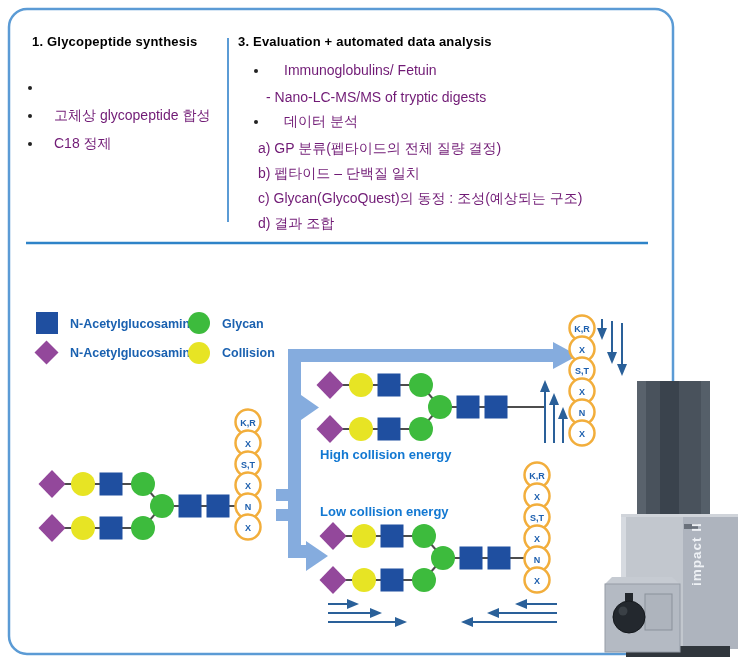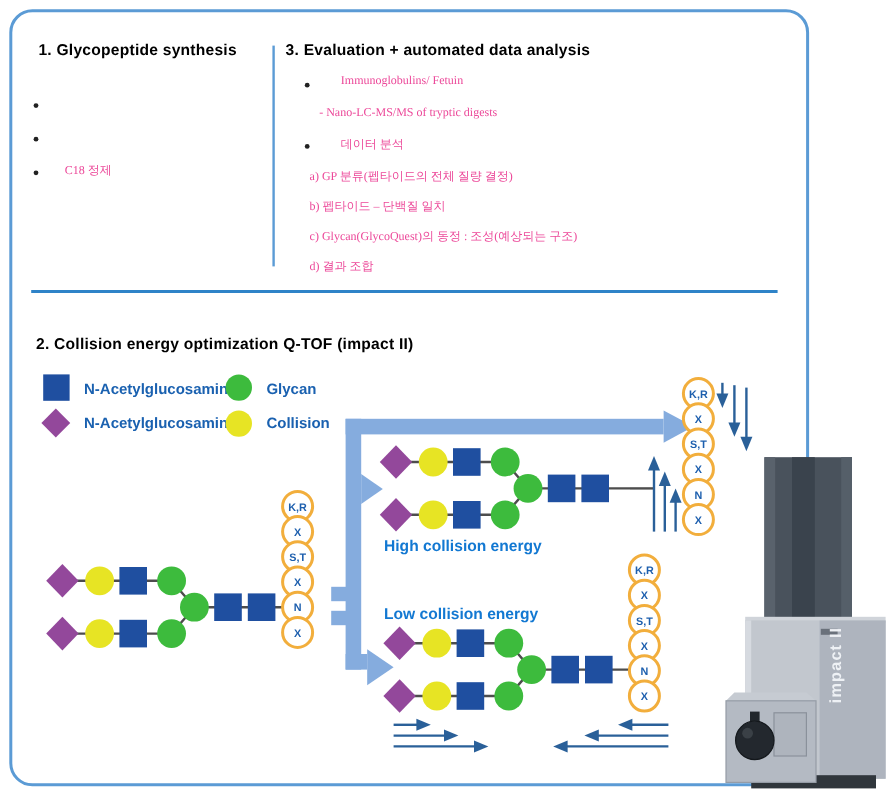--- a/index.html
+++ b/index.html
@@ -2,21 +2,21 @@
 <html><head>
 <meta charset="utf-8">
 <style>
   html,body { margin:0; padding:0; background:#fff; }
   .stage {
     position:relative; width:740px; height:664px; background:#ffffff;
     font-family:"Liberation Sans","DejaVu Sans",sans-serif; overflow:hidden;
   }
   .abs { position:absolute; }
   .heading { font-size:13px; font-weight:700; color:#000000; letter-spacing:.2px; white-space:nowrap; }
-  .bodyline { font-size:10px; color:#ec4899; white-space:nowrap;font-family:Liberation Serif, serif; }
+  .bodyline { font-size:14px; color:#701a75; white-space:nowrap; }
   .dot { width:4px; height:4px; border-radius:50%; background:#222; }
   .legend-label { font-size:12.5px; font-weight:700; color:#1a61b0; white-space:nowrap; }
   .sw-square { width:22px; height:22px; background:#1f4fa0; }
   .sw-diamond { width:17px; height:17px; background:#93489b; transform:rotate(45deg); }
   .sw-circle { width:22px; height:22px; border-radius:50%; }
   .sw-green { background:#3dbb3d; }
   .sw-yellow { background:#e7e424; }
   svg { position:absolute; left:0; top:0; }
   .edge { stroke:#4d4d4d; stroke-width:2; fill:none; }
   .pep-ring { fill:#ffffff; stroke:#f2ae3c; stroke-width:2.5; }
@@ -157,35 +157,35 @@
         <circle cx="623" cy="611" r="4.5" fill="#3a4046"></circle>
       </g>
     </g>
   </svg>
 
   <div class="abs" style="left:32px; top:34px;">
     <div class="heading">1. Glycopeptide synthesis</div>
   </div>
   <div class="abs dot" style="left:28px; top:86px;"></div>
   <div class="abs dot" style="left:28px; top:114px;"></div>
+  <div class="abs bodyline" style="left:54px; top:107px;">고체상 glycopeptide 합성</div>
   <div class="abs dot" style="left:28px; top:142px;"></div>
   <div class="abs bodyline" style="left:54px; top:135px;">C18 정제</div>
 
   <div class="abs heading" style="left:238px; top:34px;">3. Evaluation + automated data analysis</div>
   <div class="abs dot" style="left:254px; top:69px;"></div>
   <div class="abs bodyline" style="left:284px; top:62px;">Immunoglobulins/ Fetuin</div>
   <div class="abs bodyline" style="left:266px; top:89px;text-align:right;">- Nano-LC-MS/MS of tryptic digests</div>
   <div class="abs dot" style="left:254px; top:120px;"></div>
   <div class="abs bodyline" style="left:284px; top:113px;">데이터 분석</div>
   <div class="abs bodyline" style="left:258px; top:140px;">a) GP 분류(펩타이드의 전체 질량 결정)</div>
   <div class="abs bodyline" style="left:258px; top:165px;">b) 펩타이드 – 단백질 일치</div>
   <div class="abs bodyline" style="left:258px; top:190px;">c) Glycan(GlycoQuest)의 동정 : 조성(예상되는 구조)</div>
   <div class="abs bodyline" style="left:258px; top:215px;">d) 결과 조합</div>
 
-  <div class="abs heading" style="left:30px; top:279px;">2. Collision energy optimization Q-TOF (impact II)</div>
 
   <div class="abs sw-square" style="left:36px; top:312px;"></div>
   <div class="abs legend-label" style="left:70px; top:317px;">N-Acetylglucosamine</div>
   <div class="abs sw-diamond" style="left:38px; top:344px;"></div>
   <div class="abs legend-label" style="left:70px; top:346px;">N-Acetylglucosamine</div>
   <div class="abs sw-circle sw-green" style="left:188px; top:312px;"></div>
   <div class="abs legend-label" style="left:222px; top:317px;">Glycan</div>
   <div class="abs sw-circle sw-yellow" style="left:188px; top:342px;"></div>
   <div class="abs legend-label" style="left:222px; top:346px;">Collision</div>
 

